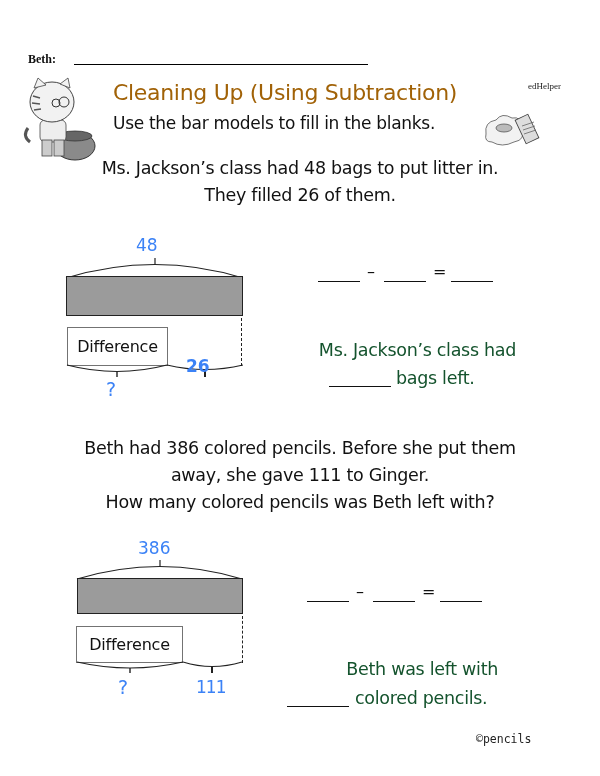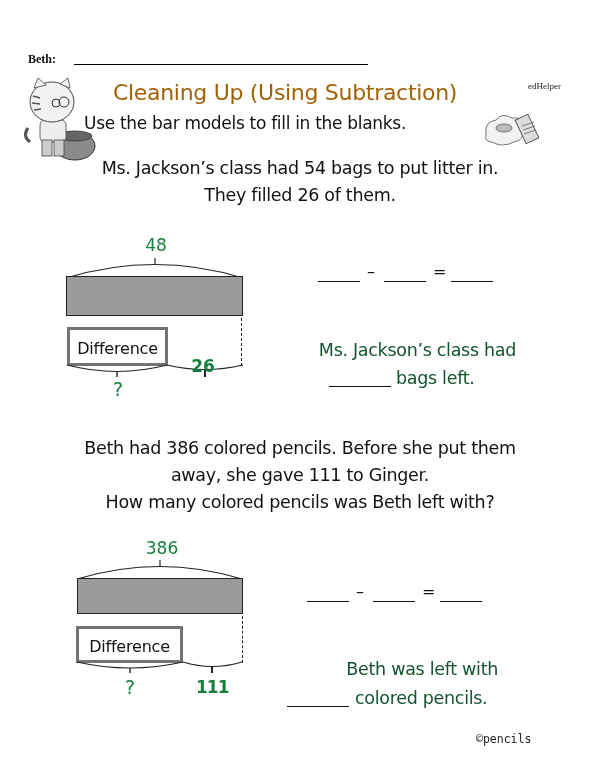--- a/index.html
+++ b/index.html
@@ -2,27 +2,27 @@
 <html><head>
 <meta charset="utf-8">
 <style>
   html, body { margin: 0; padding: 0; background: #ffffff; }
   body { width: 600px; height: 776px; position: relative; overflow: hidden; color: #111; font-family: "DejaVu Sans", sans-serif; }
   .abs { position: absolute; }
   .brand-top { left: 528px; top: 41px; font-family: "Liberation Serif", serif; font-size: 9px; color: #222; margin-top: 40px; }
   .name-label { left: 28px; top: 52px; font-family: "Liberation Serif", serif; font-weight: bold; font-size: 12px; }
   .name-line { left: 74px; top: 64px; width: 294px; border-bottom: 1px solid #000; height: 0; }
   .title { left: 90px; top: 80px; width: 390px; text-align: center; font-size: 22px; font-weight: normal; letter-spacing: -0.3px; color: #a16207; }
-  .subtitle { left: 84px; top: 113px; width: 380px; text-align: left; font-size: 17px; letter-spacing: -0.3px; color: #111; }
+  .subtitle { left: 84px; top: 113px; width: 380px; text-align: center; font-size: 17px; letter-spacing: -0.3px; color: #111; }
   .para { text-align: center; font-size: 17.5px; line-height: 27px; letter-spacing: -0.3px; color: #111; }
   .p1 { left: 40px; top: 155px; width: 520px; }
   .p2 { left: 20px; top: 435px; width: 560px; }
-  .num { font-size: 17px; text-align: center; color: #15803d; }
+  .num { font-size: 17px; color: #3b82f6; }
   .bar-filled { background: #9b9b9b; border: 1.5px solid #222; box-sizing: border-box; }
-  .diff-box { border: 3px solid #737373; box-sizing: border-box; background: #fff; font-size: 16px; text-align: center; letter-spacing: -0.2px; }
+  .diff-box { border: 1px solid #737373; box-sizing: border-box; background: #fff; font-size: 16px; text-align: center; letter-spacing: -0.2px; }
   .dash { border-left: 1.5px dashed #222; width: 0; }
   .blank { border-bottom: 1.5px solid #111; height: 0; }
   .op { font-size: 16px; color: #111; }
   .answer-text { font-size: 17.5px; letter-spacing: -0.3px; text-align: right; color: #14532d; line-height: 28px; }
   .copyright { left: 476px; top: 732px; font-family: "DejaVu Sans Mono", monospace; font-size: 11.5px; color: #222; }
   svg { position: absolute; overflow: visible; }
 </style>
 </head>
 <body>
 
@@ -49,21 +49,21 @@
   <path d="M4 26 Q2 14 14 12 Q20 4 30 10 Q40 8 40 20 Q44 32 32 34 Q20 40 10 34 Q2 34 4 26Z" fill="#f2f2f2" stroke="#555" stroke-width="0.8"></path>
   <ellipse cx="22" cy="20" rx="8" ry="4" fill="#bbb" stroke="#555" stroke-width="0.8"></ellipse>
   <rect x="38" y="8" width="14" height="26" transform="rotate(-25 45 21)" fill="#ddd" stroke="#444" stroke-width="0.9"></rect>
   <path d="M40 18 L52 14 M41 22 L53 18 M42 26 L54 22" stroke="#666" stroke-width="0.8"></path>
 </svg>
 
 <div class="abs title">Cleaning Up (Using Subtraction)</div>
 <div class="abs subtitle">Use the bar models to fill in the blanks.</div>
 
 <div class="abs para p1">
-  <div>Ms. Jackson’s class had 54 bags to put litter in.</div>
+  <div>Ms. Jackson’s class had 48 bags to put litter in.</div>
   <div>They filled 26 of them.</div>
 </div>
 
 <div class="abs num" style="left:136px;top:235px;width:40px;">48</div>
 <svg style="left:66px;top:255px;width:178px;height:24px" viewBox="0 0 178 24">
   <path d="M0 23 Q 89 -4 177 23" fill="none" stroke="#222" stroke-width="1.2"></path>
   <line x1="89" y1="10" x2="89" y2="3" stroke="#222" stroke-width="1.2"></line>
 </svg>
 <div class="abs bar-filled" style="left:66px;top:276px;width:177px;height:40px;"></div>
 <div class="abs diff-box" style="left:67px;top:327px;width:101px;height:39px;line-height:37px;">Difference</div>
@@ -101,21 +101,21 @@
 <div class="abs bar-filled" style="left:77px;top:578px;width:166px;height:36px;"></div>
 <div class="abs diff-box" style="left:76px;top:626px;width:107px;height:37px;line-height:35px;">Difference</div>
 <div class="abs dash" style="left:242px;top:616px;height:47px;"></div>
 <svg style="left:76px;top:661px;width:168px;height:14px" viewBox="0 0 168 14">
   <path d="M1 1 Q 54 13 107 1" fill="none" stroke="#222" stroke-width="1.2"></path>
   <line x1="54" y1="7" x2="54" y2="12" stroke="#222" stroke-width="1.4"></line>
   <path d="M107 1 Q 136 10 166 1" fill="none" stroke="#222" stroke-width="1.2"></path>
   <line x1="136" y1="5" x2="136" y2="12" stroke="#222" stroke-width="2"></line>
 </svg>
 <div class="abs num" style="left:118px;top:676px;width:24px;font-size:19px;">?</div>
-<div class="abs num" style="left:196px;top:677px;width:30px;letter-spacing:-1px;font-weight:bold;">111</div>
+<div class="abs num" style="left:196px;top:677px;width:30px;letter-spacing:-1px;">111</div>
 
 <div class="abs blank" style="left:307px;top:601px;width:42px;"></div>
 <div class="abs op" style="left:356px;top:582px;">–</div>
 <div class="abs blank" style="left:373px;top:601px;width:42px;"></div>
 <div class="abs op" style="left:422px;top:582px;">=</div>
 <div class="abs blank" style="left:440px;top:601px;width:42px;"></div>
 
 <div class="abs answer-text" style="left:298px;top:655px;width:200px;">Beth was left with</div>
 <div class="abs blank" style="left:287px;top:706px;width:62px;"></div>
 <div class="abs answer-text" style="left:355px;top:684px;">colored pencils.</div>

